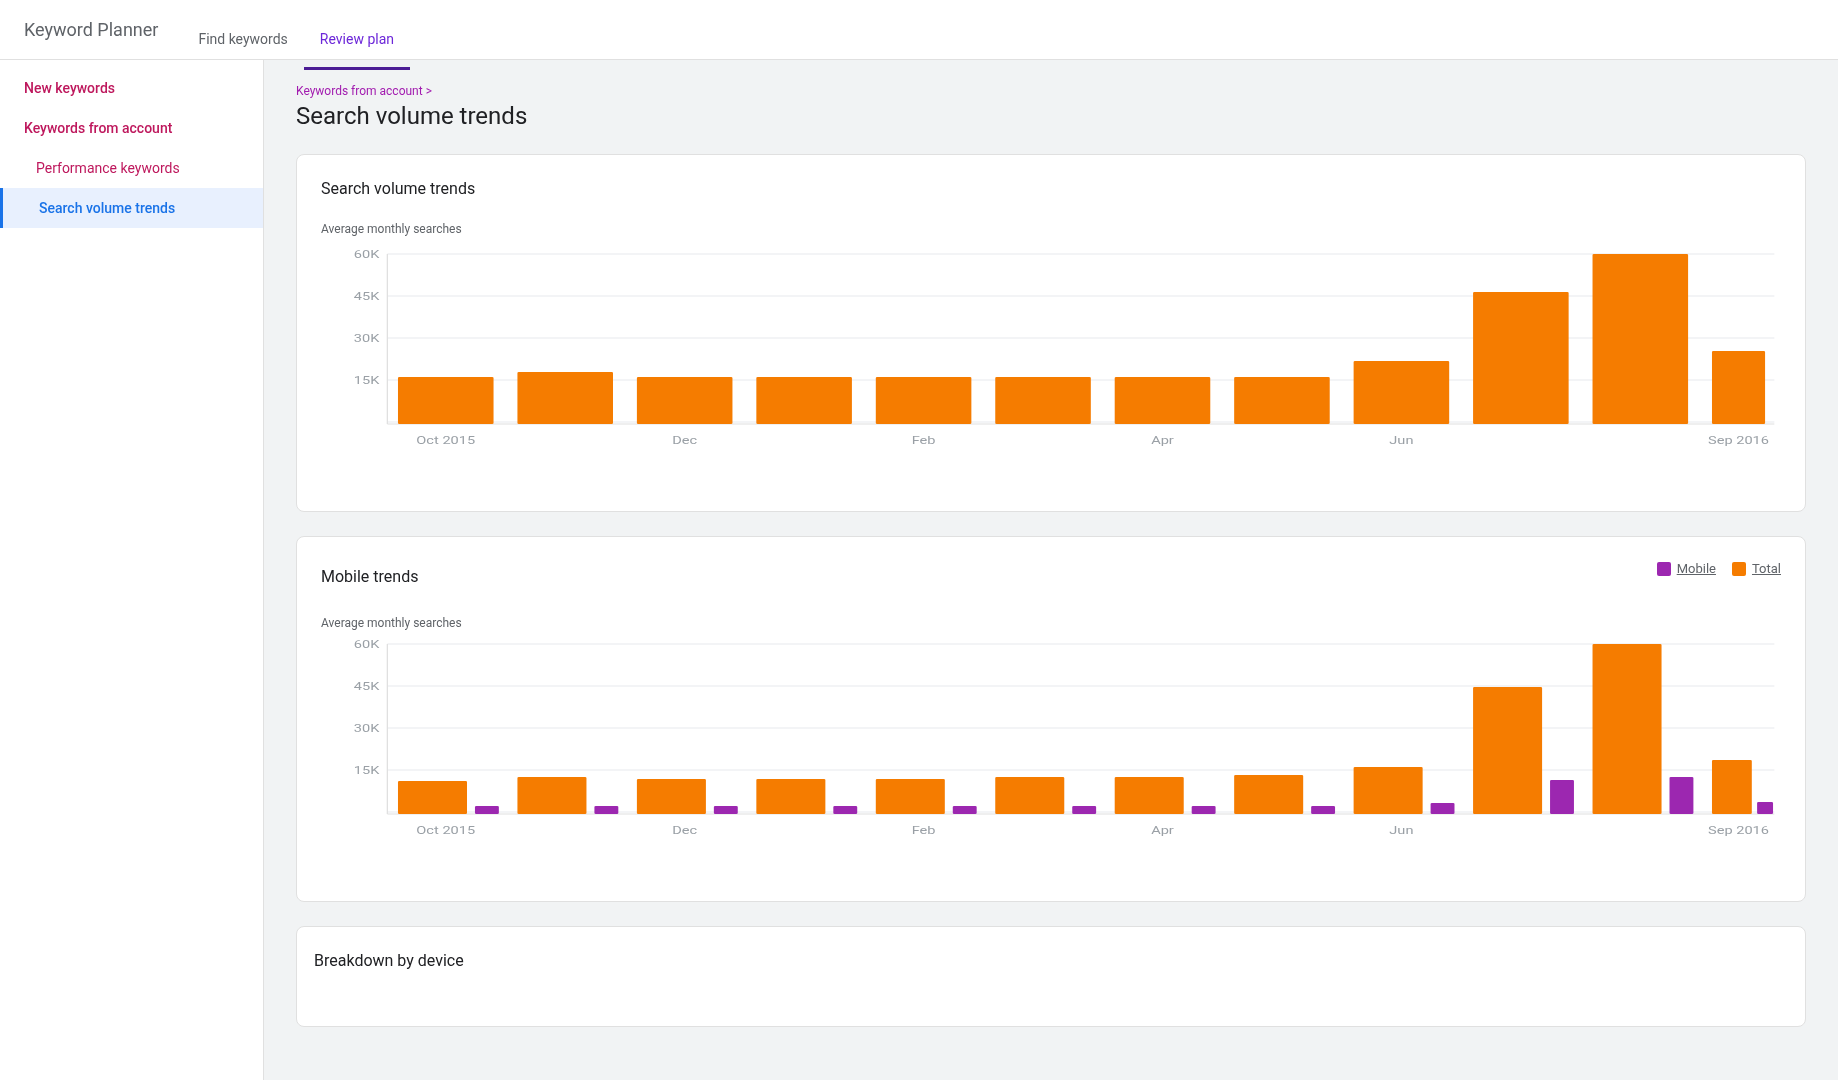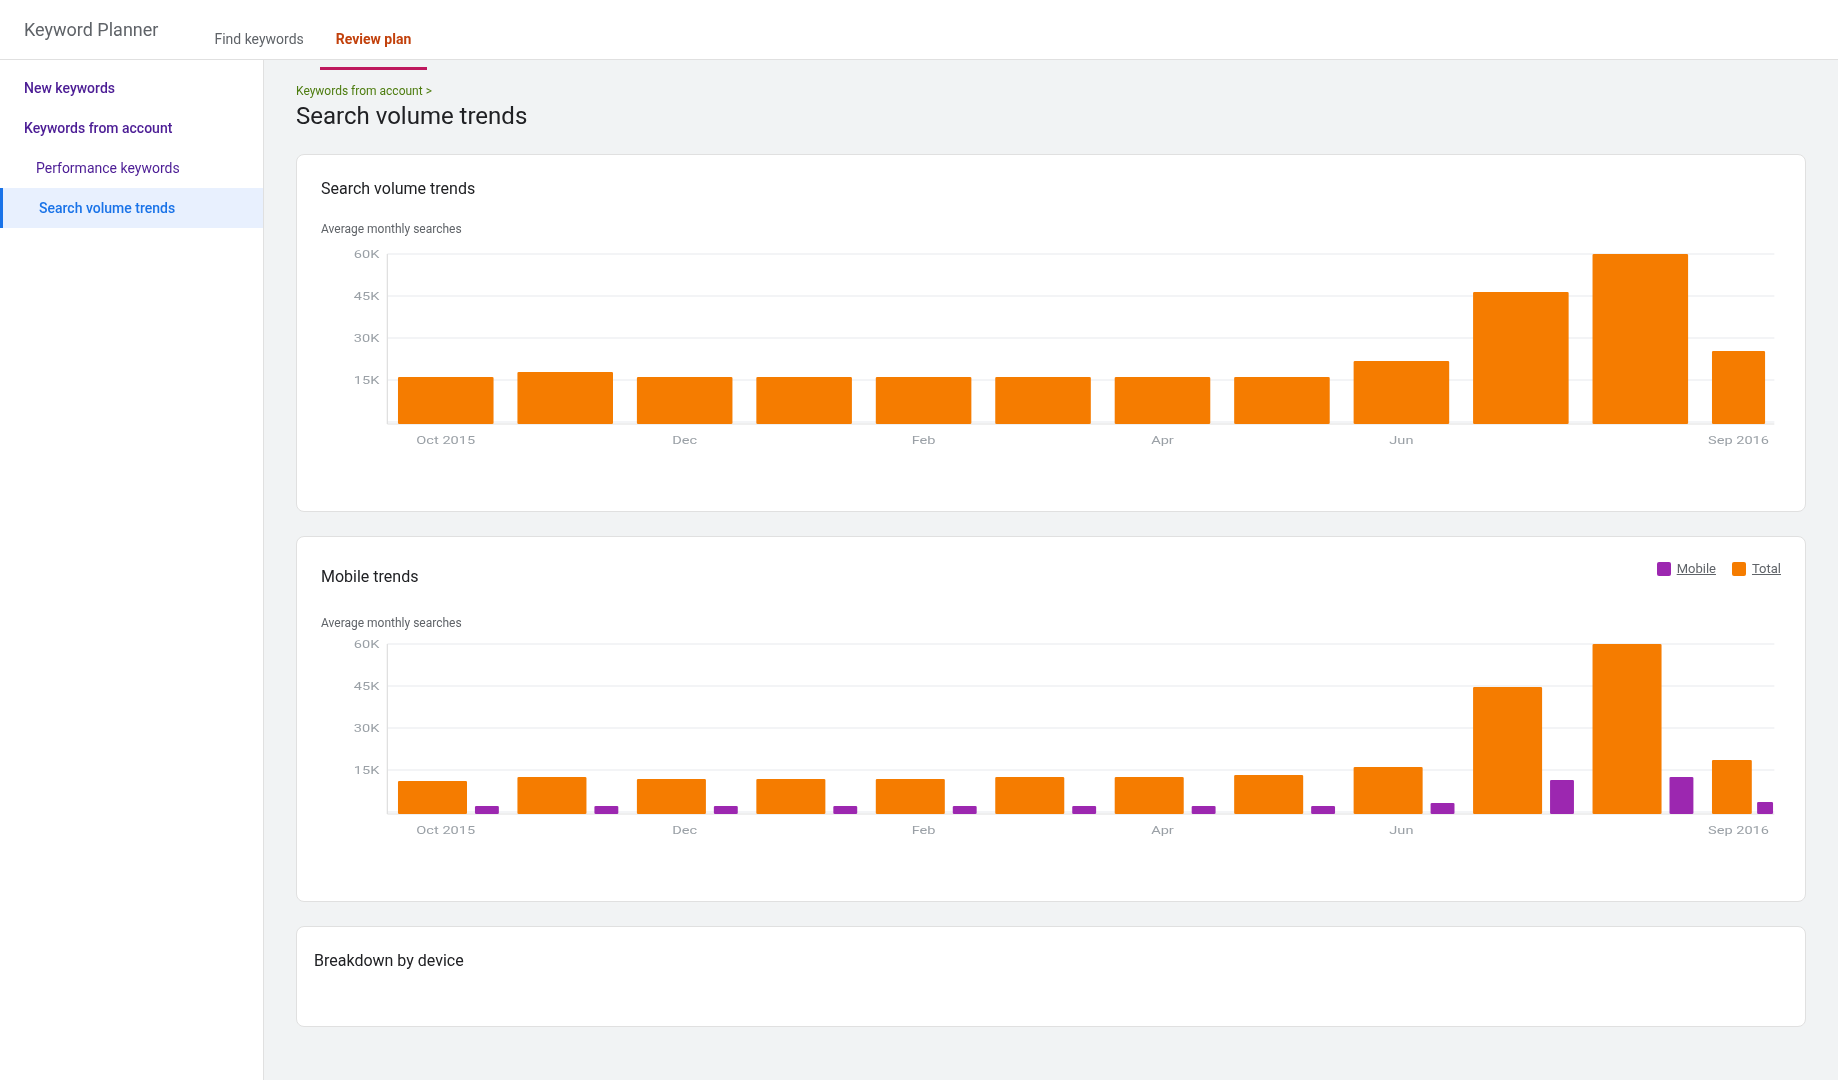--- a/index.html
+++ b/index.html
@@ -13,84 +13,84 @@
       align-items: center;
       padding: 0 24px;
       position: fixed;
       top: 0; left: 0; right: 0;
       z-index: 100;
     }
     .app-title {
       font-size: 18px;
       color: #5f6368;
       font-weight: 400;
-      margin-right: 40px;
+      margin-right: 24px;
       white-space: nowrap;
     }
     .nav-tabs {
       display: flex;
       align-items: center;
       height: 100%;
       margin-top: 21px;
     }
     .nav-tab {
       padding: 0 16px;
       height: 100%;
       display: flex;
       align-items: center;
       font-size: 14px;
       color: #5f6368;
       cursor: pointer;
       border-bottom: 3px solid transparent;
       text-decoration: none;
     }
     .nav-tab.active {
-      color: #c2410c;
-      border-bottom: 3px solid #be185d;
-      font-weight: 700;
+      color: #6d28d9;
+      border-bottom: 3px solid #4c1d95;
+      font-weight: 400;
     }
 
     .layout {
       display: flex;
       margin-top: 60px;
     }
 
     .sidebar {
       width: 264px;
       background: #fff;
       min-height: calc(100vh - 60px);
       border-right: 1px solid #e0e0e0;
       padding-top: 8px;
       flex-shrink: 0;
     }
     .sidebar-item {
       padding: 12px 24px;
       cursor: pointer;
       font-size: 14px;
-      color: #4c1d95;
+      color: #be185d;
       border-radius: 0;
     }
     .sidebar-item.active {
       background: #e8f0fe;
       color: #1a73e8;
       font-weight: 500;
       border-left: 3px solid #1a73e8;
       padding-left: 21px;
     }
     .sidebar-item.bold { font-weight: 500; }
 
     .main-content {
       flex: 1;
       padding: 24px 32px;
       overflow-y: auto;
     }
 
     .breadcrumb {
       font-size: 12px;
-      color: #4d7c0f;
+      color: #a21caf;
       margin-bottom: 4px;
     }
     .page-title {
       font-size: 24px;
       font-weight: 400;
       color: #202124;
       margin-bottom: 24px;
     }
 
     .card {

